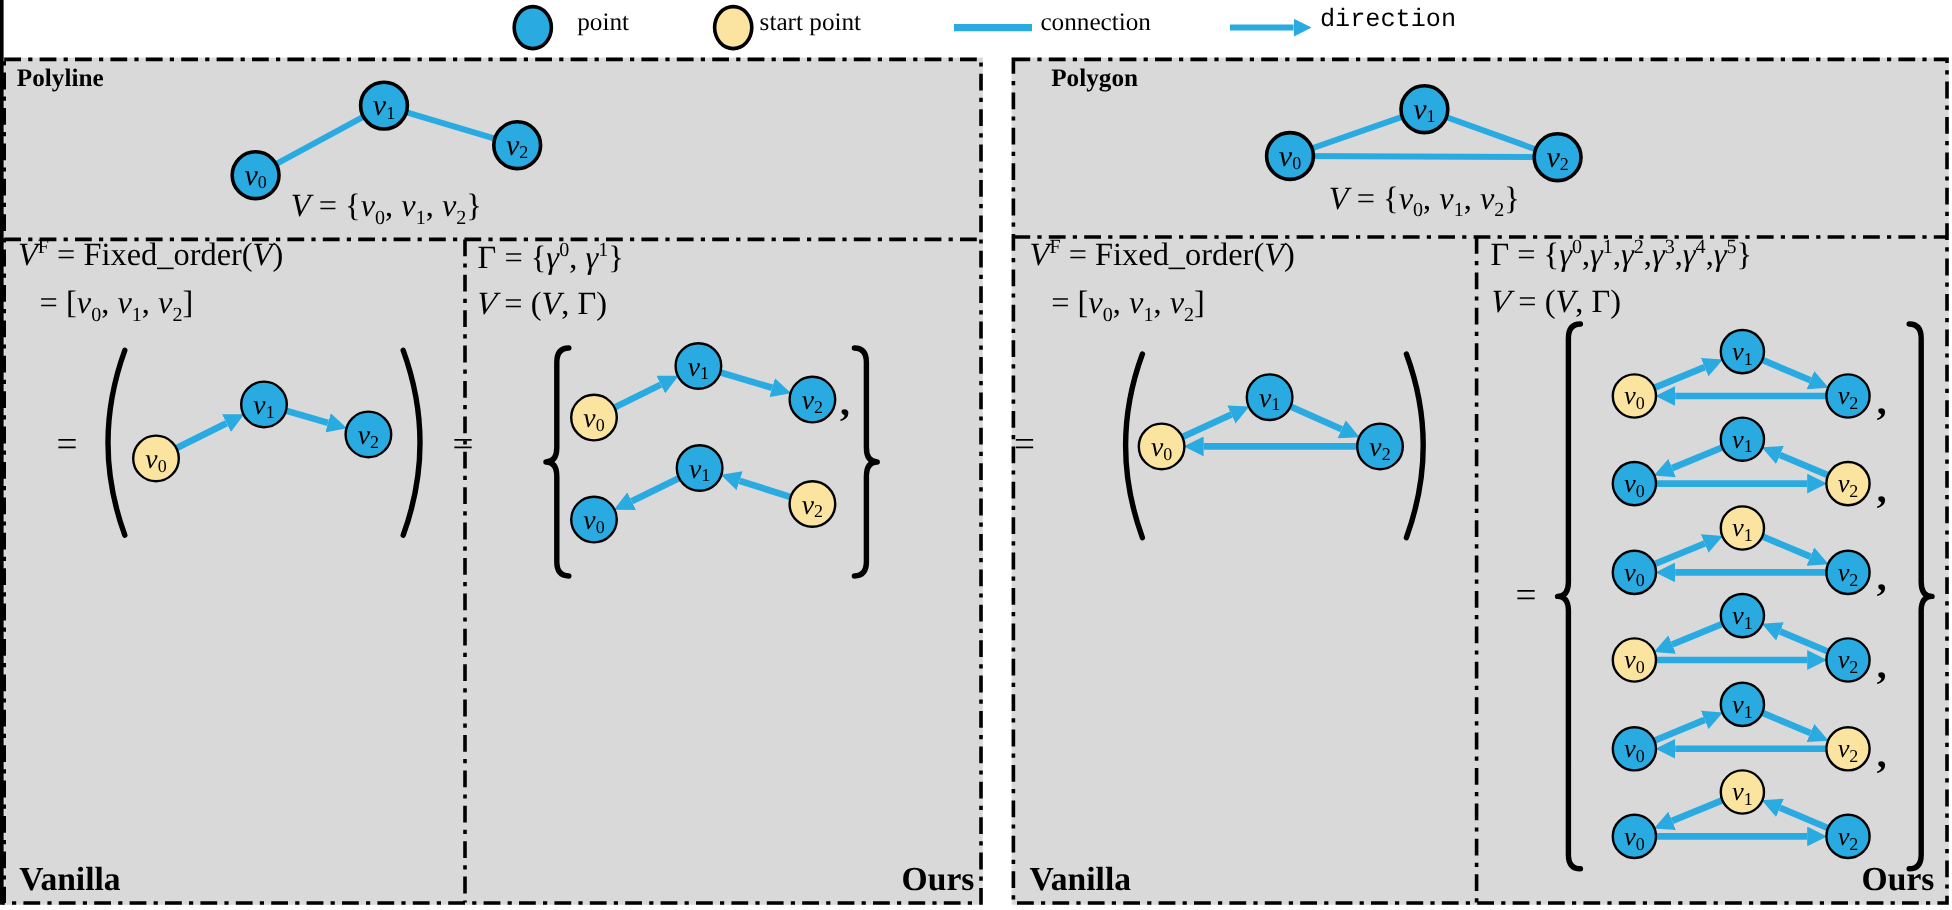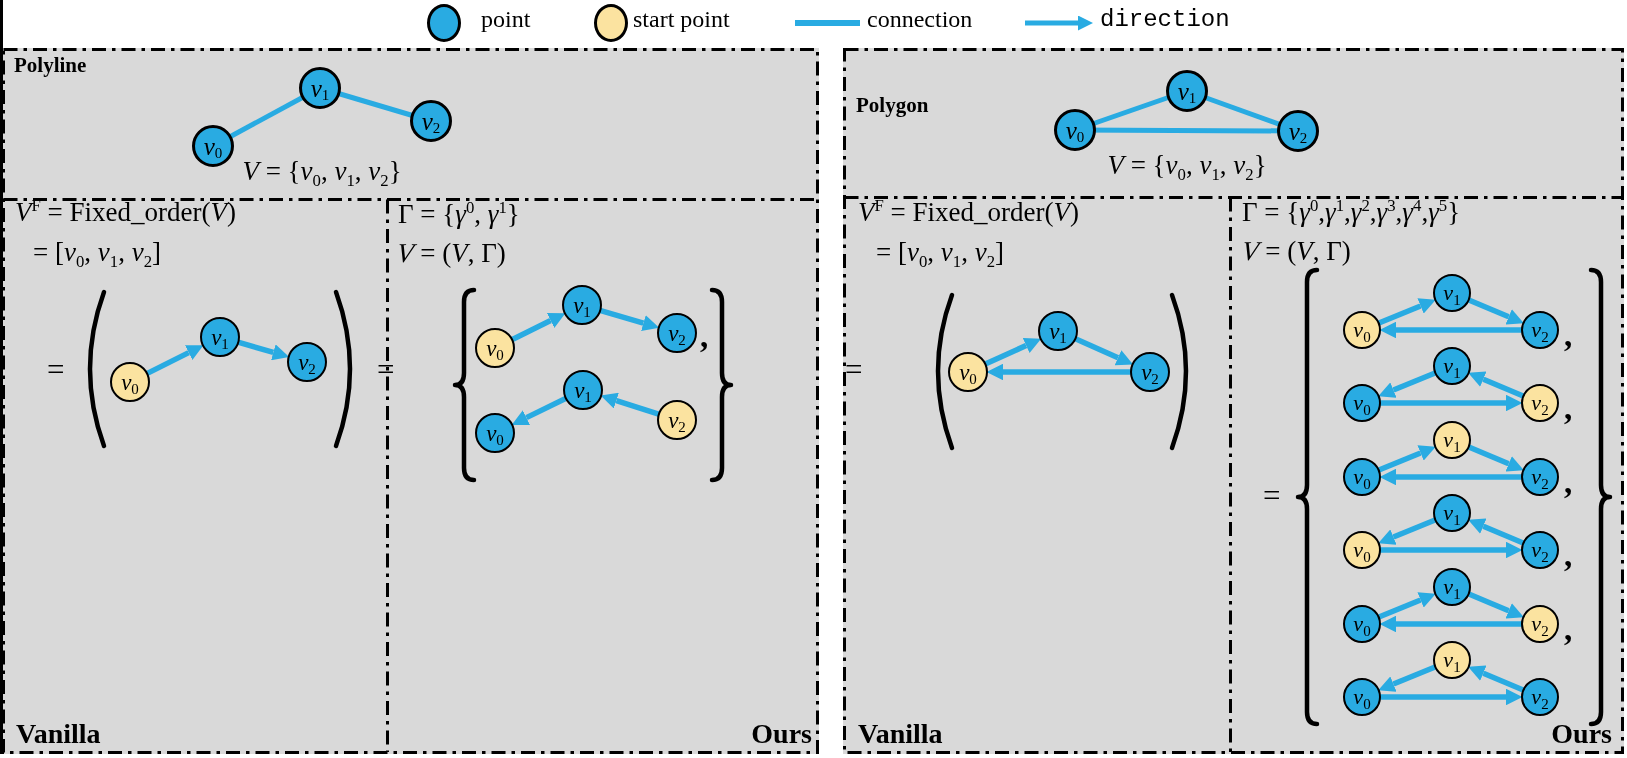--- a/index.html
+++ b/index.html
@@ -2,21 +2,21 @@
 <html><head>
 <meta charset="utf-8">
 <style>
   html,body{margin:0;padding:0;background:#fff;}
   #stage{position:relative;width:1627px;height:758px;background:#ffffff;overflow:hidden;
          font-family:"Liberation Serif","DejaVu Serif",serif;color:#000;}
   .panel{position:absolute;background:#d9d9d9;z-index:0;}
   #overlay{position:absolute;left:0;top:0;z-index:1;pointer-events:none;}
   .ptitle{position:absolute;z-index:3;font-weight:bold;font-size:21px;white-space:nowrap;}
   .plabel{position:absolute;z-index:3;font-weight:bold;font-size:28px;white-space:nowrap;}
-  .legend-label{position:absolute;z-index:3;font-size:24px;white-space:nowrap;top:6px;}
+  .legend-label{position:absolute;z-index:3;font-size:21px;white-space:nowrap;top:6px;}
   .swatch{position:absolute;z-index:2;width:34px;height:38px;border:3px solid #000;border-radius:50%;box-sizing:border-box;top:4px;}
   .formula{position:absolute;z-index:3;font-size:27px;white-space:nowrap;text-align:center;}
   .formula i, .formula .cal{font-style:italic;}
   .formula .cal{display:inline-block;transform:skewX(-7deg);}
   .formula sup{font-size:62%;}
   .formula sub{font-size:62%;}
   .eqsign{position:absolute;z-index:3;font-size:31px;}
   .comma{position:absolute;z-index:3;font-size:33px;font-weight:bold;}
   .setf{width:280px;}
   .node{position:absolute;z-index:2;border:2.5px solid #000;border-radius:50%;box-sizing:border-box;
@@ -97,21 +97,21 @@
     </svg>
 
   <div class="swatch" style="left:427px;background:#29ABE2;"></div>
   <div class="legend-label" style="left:481px;">point</div>
   <div class="swatch" style="left:594px;background:#FBE3A0;"></div>
   <div class="legend-label" style="left:633px;">start point</div>
   <div class="legend-label" style="left:867px;">connection</div>
   <div class="legend-label" style="left:1100px;font-family:Liberation Mono, monospace;">direction</div>
 
   <div class="ptitle" style="left:14px;top:53px;">Polyline</div>
-  <div class="ptitle" style="left:856px;top:53px;margin-top:40px;">Polygon</div>
+  <div class="ptitle" style="left:876px;top:53px;">Polygon</div>
   <div class="plabel" style="left:16px;top:718px;">Vanilla</div>
   <div class="plabel" style="left:712px;top:718px;width:100px;text-align:right;">Ours</div>
   <div class="plabel" style="left:858px;top:718px;">Vanilla</div>
   <div class="plabel" style="left:1512px;top:718px;width:100px;text-align:right;">Ours</div>
 
   <div class="formula setf" style="left:182px;top:156px;"><i>V</i><span> = {</span><i>v</i><sub>0</sub><span>, </span><i>v</i><sub>1</sub><span>, </span><i>v</i><sub>2</sub><span>}</span></div>
   <div class="formula setf" style="left:1047px;top:150px;"><i>V</i><span> = {</span><i>v</i><sub>0</sub><span>, </span><i>v</i><sub>1</sub><span>, </span><i>v</i><sub>2</sub><span>}</span></div>
 
   <div class="formula" style="left:15px;top:196px;"><i>V</i><sup>F</sup><span> = Fixed_order(</span><i>V</i><span>)</span></div>
   <div class="formula" style="left:33px;top:237px;"><span>= [</span><i>v</i><sub>0</sub><span>, </span><i>v</i><sub>1</sub><span>, </span><i>v</i><sub>2</sub><span>]</span></div>

